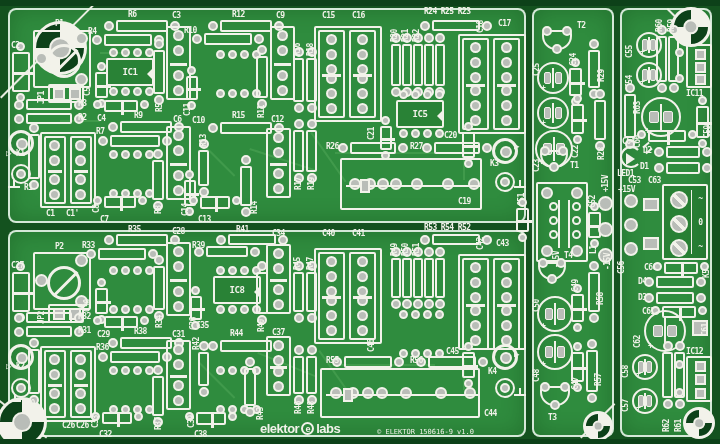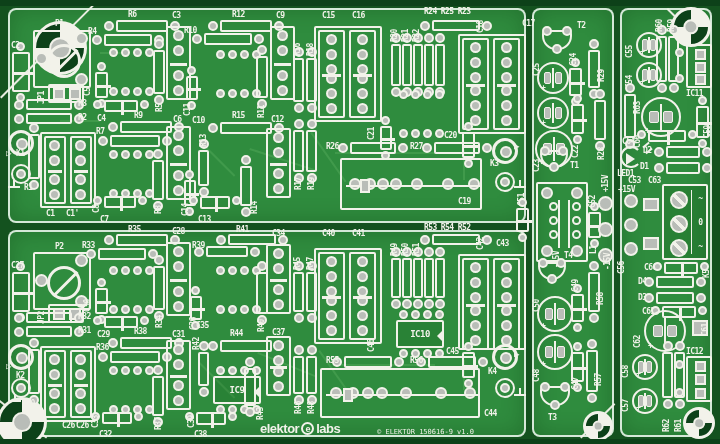--- a/index.html
+++ b/index.html
@@ -125,20 +125,24 @@
     <span class="lbl" style="left: 46px; top: 210px;">C1</span>
     <span class="lbl" style="left: 66px; top: 210px;">C1'</span>
     <div class="c ol" style="left: 104px; top: 34px; width: 48px; height: 12px;"></div>
     <div class="c pad" style="left: 92px; top: 35px; width: 10px; height: 10px;"></div>
     <div class="c pad" style="left: 154px; top: 35px; width: 10px; height: 10px;"></div>
     <span class="lbl" style="left: 88px; top: 28px;">R4</span>
     <div class="c ol" style="left: 116px; top: 20px; width: 52px; height: 12px;"></div>
     <div class="c pad" style="left: 104px; top: 21px; width: 10px; height: 10px;"></div>
     <div class="c pad" style="left: 170px; top: 21px; width: 10px; height: 10px;"></div>
     <span class="lbl" style="left: 128px; top: 11px;">R6</span>
+    <div class="c ol" style="left: 106px; top: 58px; width: 48px; height: 28px; background: rgba(0, 60, 0, 0.12);">
+      <div class="icl">IC1</div>
+      <div class="c " style="right: -2px; top: 7px; width: 0px; height: 0px; border-top: 7px solid transparent; border-bottom: 7px solid transparent; border-right: 7px solid rgb(242, 242, 234);"></div>
+    </div>
     <div class="c pad" style="left: 109px; top: 48px; width: 9px; height: 9px;"></div>
     <div class="c pad" style="left: 109px; top: 87px; width: 9px; height: 9px;"></div>
     <div class="c pad" style="left: 121px; top: 48px; width: 9px; height: 9px;"></div>
     <div class="c pad" style="left: 121px; top: 87px; width: 9px; height: 9px;"></div>
     <div class="c pad" style="left: 133px; top: 48px; width: 9px; height: 9px;"></div>
     <div class="c pad" style="left: 133px; top: 87px; width: 9px; height: 9px;"></div>
     <div class="c pad" style="left: 145px; top: 48px; width: 9px; height: 9px;"></div>
     <div class="c pad" style="left: 145px; top: 87px; width: 9px; height: 9px;"></div>
     <div class="c ol" style="left: 95px; top: 72px; width: 13px; height: 26px;">
       <div class="c sl" style="left: -1px; top: 11px; width: 15px; height: 3px;"></div>
@@ -344,21 +348,25 @@
     <div class="c pad" style="left: 500.5px; top: 42px; width: 11px; height: 11px;"></div>
     <div class="c pad" style="left: 500.5px; top: 115px; width: 11px; height: 11px;"></div>
     <div class="c pad" style="left: 500.5px; top: 57px; width: 11px; height: 11px;"></div>
     <div class="c pad" style="left: 500.5px; top: 100px; width: 11px; height: 11px;"></div>
     <div class="c pad" style="left: 500.5px; top: 72px; width: 11px; height: 11px;"></div>
     <div class="c pad" style="left: 500.5px; top: 85px; width: 11px; height: 11px;"></div>
     <div class="c ol" style="left: 493px; top: 38px; width: 27px; height: 92px;">
       <div class="c sl" style="left: 2px; top: 44px; width: 19px; height: 3px;"></div>
     </div>
     <span class="lbl v" style="left: 477px; top: 33px;">C18</span>
-    <span class="lbl" style="left: 522px; top: 20px; text-align: center;">C17</span>
+    <span class="lbl" style="left: 498px; top: 20px; text-align: center;">C17</span>
+    <div class="c ol" style="left: 396px; top: 100px; width: 48px; height: 28px; background: rgba(0, 60, 0, 0.12);">
+      <div class="icl">IC5</div>
+      <div class="c " style="right: -2px; top: 7px; width: 0px; height: 0px; border-top: 7px solid transparent; border-bottom: 7px solid transparent; border-right: 7px solid rgb(242, 242, 234);"></div>
+    </div>
     <div class="c pad" style="left: 399px; top: 90px; width: 9px; height: 9px;"></div>
     <div class="c pad" style="left: 399px; top: 129px; width: 9px; height: 9px;"></div>
     <div class="c pad" style="left: 411px; top: 90px; width: 9px; height: 9px;"></div>
     <div class="c pad" style="left: 411px; top: 129px; width: 9px; height: 9px;"></div>
     <div class="c pad" style="left: 423px; top: 90px; width: 9px; height: 9px;"></div>
     <div class="c pad" style="left: 423px; top: 129px; width: 9px; height: 9px;"></div>
     <div class="c pad" style="left: 435px; top: 90px; width: 9px; height: 9px;"></div>
     <div class="c pad" style="left: 435px; top: 129px; width: 9px; height: 9px;"></div>
     <span class="lbl" style="left: 444px; top: 132px;">C20</span>
     <div class="c ol" style="left: 462px; top: 132px; width: 13px; height: 26px;">
@@ -432,21 +440,21 @@
     <div class="c pad" style="left: 14px; top: 326.5px; width: 10px; height: 10px;"></div>
     <div class="c pad" style="left: 74px; top: 326.5px; width: 10px; height: 10px;"></div>
     <span class="lbl" style="left: 78px; top: 327px;">R31</span>
     <div class="c ring" style="left: 8px; top: 344px; width: 26px; height: 26px; border-width: 3px;">
       <div class="c pad" style="left: 5px; top: 5px; width: 12px; height: 12px;"></div>
     </div>
     <div class="c ring" style="left: 11px; top: 378px; width: 20px; height: 20px;">
       <div class="c pad" style="left: 3px; top: 3px; width: 10px; height: 10px;"></div>
     </div>
     <span style="position: absolute; left: 6px; top: 362px; font-size: 9px; color: rgb(242, 242, 234); line-height: 9px;">▷</span>
-    <span class="lbl" style="left: 16px; top: 363px; margin-top: 9px;">K2</span>
+    <span class="lbl" style="left: 16px; top: 363px;">K2</span>
     <div class="c " style="left: 9px; top: 394px; width: 12px; height: 10px;">
       <div class="c sl" style="left: 5px; top: 0px; width: 2px; height: 6px;"></div>
       <div class="c sl" style="left: 0px; top: 6px; width: 12px; height: 2px;"></div>
     </div>
     <div class="c ol" style="left: 28px; top: 349px; width: 12px; height: 45px;"></div>
     <div class="c pad" style="left: 29px; top: 338px; width: 10px; height: 10px;"></div>
     <div class="c pad" style="left: 29px; top: 395px; width: 10px; height: 10px;"></div>
     <span class="lbl" style="left: 22px; top: 400px;">R30</span>
     <div class="c ol" style="left: 40px; top: 346px; width: 56px; height: 76px;"></div>
     <div class="c pad" style="left: 49px; top: 354px; width: 11px; height: 11px;"></div>
@@ -555,32 +563,32 @@
     <div class="c pad" style="left: 153px; top: 365px; width: 10px; height: 10px;"></div>
     <div class="c pad" style="left: 153px; top: 417px; width: 10px; height: 10px;"></div>
     <span class="lbl v" style="left: 155px; top: 430px;">R37</span>
     <div class="c ol" style="left: 196px; top: 412px; width: 30px; height: 13px;">
       <div class="c sl" style="left: 13px; top: -1px; width: 3px; height: 15px;"></div>
     </div>
     <div class="c pad" style="left: 185px; top: 412px; width: 9px; height: 9px;"></div>
     <div class="c pad" style="left: 228px; top: 412px; width: 9px; height: 9px;"></div>
     <span class="lbl v" style="left: 188px; top: 428px;">C39</span>
     <span class="lbl" style="left: 194px; top: 431px;">C38</span>
-    <div class="c ol" style="left: 213px; top: 376px; width: 48px; height: 28px; background: rgba(0, 60, 0, 0.12);">
-      <div class="icl">IC9</div>
-      <div class="c " style="right: -2px; top: 7px; width: 0px; height: 0px; border-top: 7px solid transparent; border-bottom: 7px solid transparent; border-right: 7px solid rgb(242, 242, 234);"></div>
-    </div>
     <div class="c pad" style="left: 216px; top: 366px; width: 9px; height: 9px;"></div>
     <div class="c pad" style="left: 216px; top: 405px; width: 9px; height: 9px;"></div>
     <div class="c pad" style="left: 228px; top: 366px; width: 9px; height: 9px;"></div>
     <div class="c pad" style="left: 228px; top: 405px; width: 9px; height: 9px;"></div>
     <div class="c pad" style="left: 240px; top: 366px; width: 9px; height: 9px;"></div>
     <div class="c pad" style="left: 240px; top: 405px; width: 9px; height: 9px;"></div>
     <div class="c pad" style="left: 252px; top: 366px; width: 9px; height: 9px;"></div>
     <div class="c pad" style="left: 252px; top: 405px; width: 9px; height: 9px;"></div>
+    <div class="c ol" style="left: 213px; top: 276px; width: 48px; height: 28px; background: rgba(0, 60, 0, 0.12);">
+      <div class="icl">IC8</div>
+      <div class="c " style="right: -2px; top: 7px; width: 0px; height: 0px; border-top: 7px solid transparent; border-bottom: 7px solid transparent; border-right: 7px solid rgb(242, 242, 234);"></div>
+    </div>
     <div class="c pad" style="left: 216px; top: 266px; width: 9px; height: 9px;"></div>
     <div class="c pad" style="left: 216px; top: 305px; width: 9px; height: 9px;"></div>
     <div class="c pad" style="left: 228px; top: 266px; width: 9px; height: 9px;"></div>
     <div class="c pad" style="left: 228px; top: 305px; width: 9px; height: 9px;"></div>
     <div class="c pad" style="left: 240px; top: 266px; width: 9px; height: 9px;"></div>
     <div class="c pad" style="left: 240px; top: 305px; width: 9px; height: 9px;"></div>
     <div class="c pad" style="left: 252px; top: 266px; width: 9px; height: 9px;"></div>
     <div class="c pad" style="left: 252px; top: 305px; width: 9px; height: 9px;"></div>
     <div class="c ol" style="left: 206px; top: 246px; width: 42px; height: 11px;"></div>
     <div class="c pad" style="left: 194px; top: 246.5px; width: 10px; height: 10px;"></div>
@@ -688,24 +696,20 @@
     <div class="c pad" style="left: 500.5px; top: 335px; width: 11px; height: 11px;"></div>
     <div class="c pad" style="left: 500.5px; top: 277px; width: 11px; height: 11px;"></div>
     <div class="c pad" style="left: 500.5px; top: 320px; width: 11px; height: 11px;"></div>
     <div class="c pad" style="left: 500.5px; top: 292px; width: 11px; height: 11px;"></div>
     <div class="c pad" style="left: 500.5px; top: 305px; width: 11px; height: 11px;"></div>
     <div class="c ol" style="left: 493px; top: 258px; width: 27px; height: 92px;">
       <div class="c sl" style="left: 2px; top: 44px; width: 19px; height: 3px;"></div>
     </div>
     <span class="lbl v" style="left: 477px; top: 250px;">C42</span>
     <span class="lbl" style="left: 496px; top: 240px;">C43</span>
-    <div class="c ol" style="left: 396px; top: 320px; width: 48px; height: 28px; background: rgba(0, 60, 0, 0.12);">
-      <div class="icl">IC10</div>
-      <div class="c " style="right: -2px; top: 7px; width: 0px; height: 0px; border-top: 7px solid transparent; border-bottom: 7px solid transparent; border-right: 7px solid rgb(242, 242, 234);"></div>
-    </div>
     <div class="c pad" style="left: 399px; top: 310px; width: 9px; height: 9px;"></div>
     <div class="c pad" style="left: 399px; top: 349px; width: 9px; height: 9px;"></div>
     <div class="c pad" style="left: 411px; top: 310px; width: 9px; height: 9px;"></div>
     <div class="c pad" style="left: 411px; top: 349px; width: 9px; height: 9px;"></div>
     <div class="c pad" style="left: 423px; top: 310px; width: 9px; height: 9px;"></div>
     <div class="c pad" style="left: 423px; top: 349px; width: 9px; height: 9px;"></div>
     <div class="c pad" style="left: 435px; top: 310px; width: 9px; height: 9px;"></div>
     <div class="c pad" style="left: 435px; top: 349px; width: 9px; height: 9px;"></div>
     <span class="lbl" style="left: 446px; top: 348px;">C45</span>
     <div class="c ol" style="left: 462px; top: 352px; width: 13px; height: 26px;">

